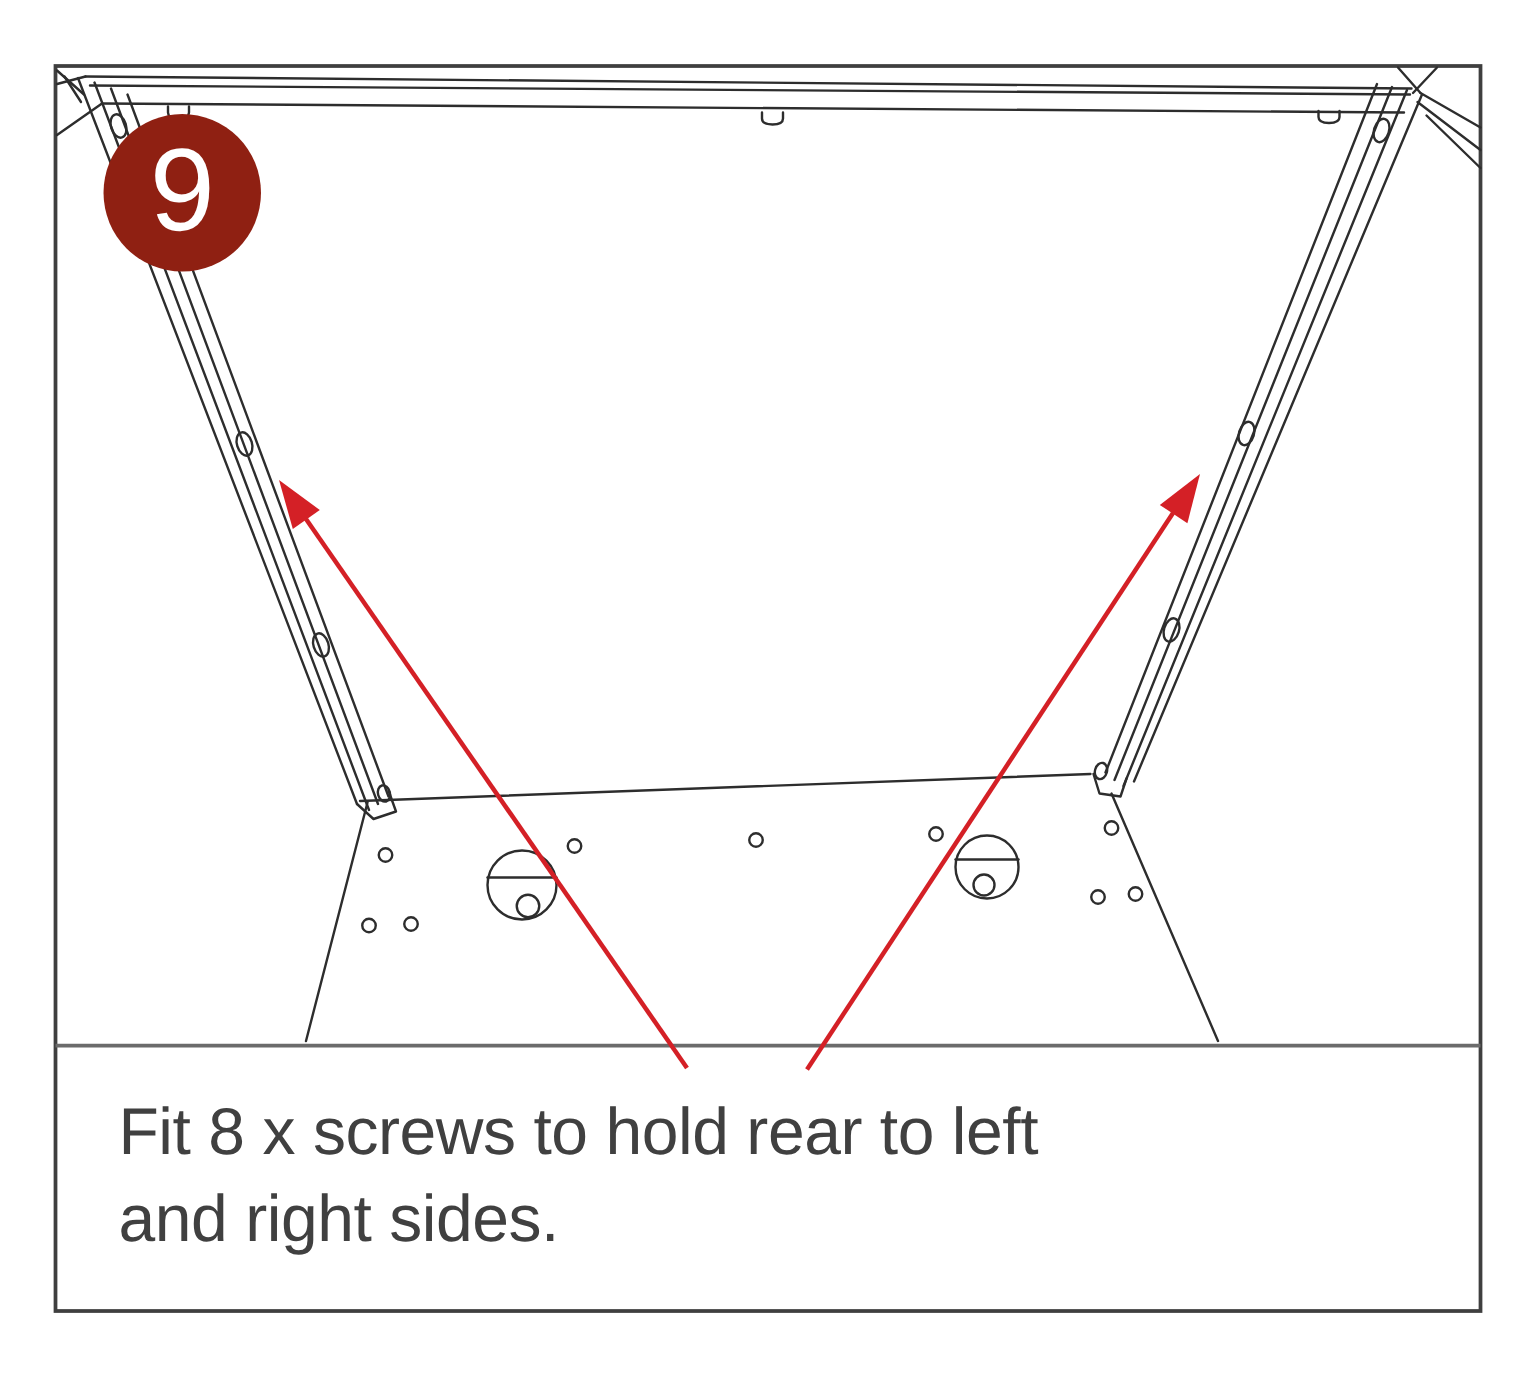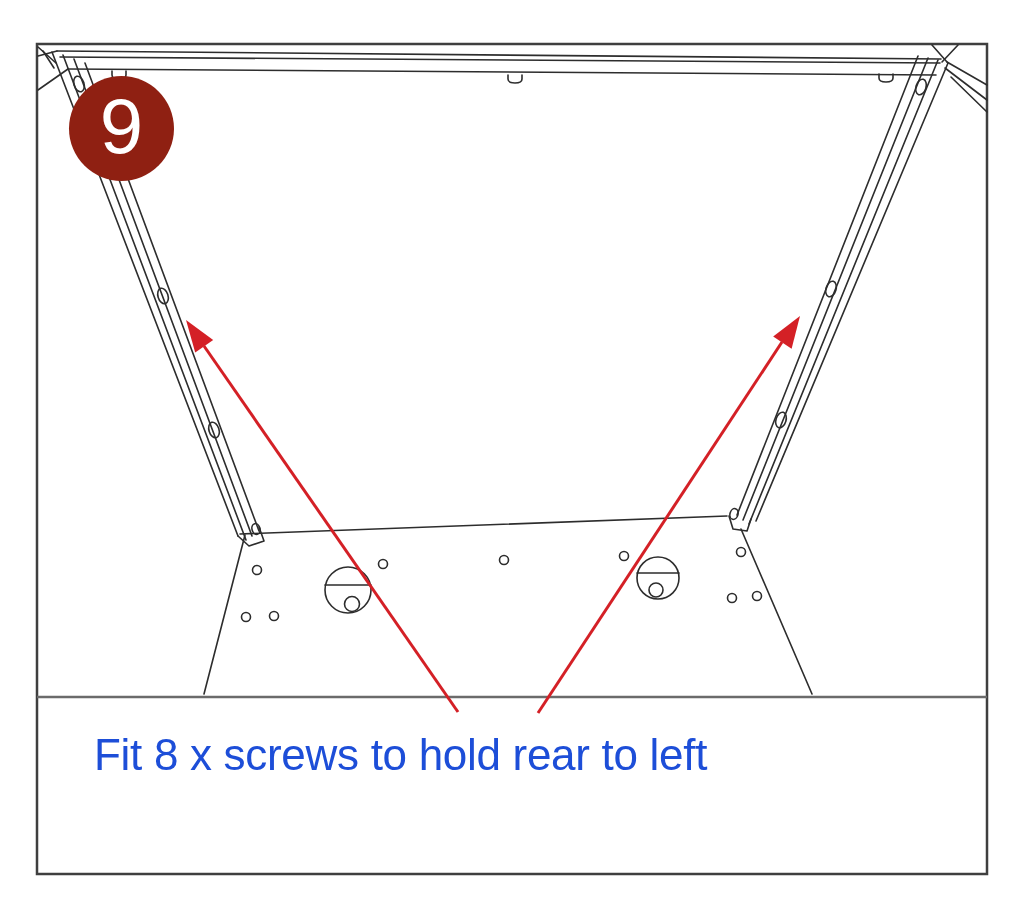--- a/index.html
+++ b/index.html
@@ -11,22 +11,22 @@
   svg.art{position:absolute;left:0;top:0;}
   .badge{
     position:absolute;left:69px;top:76px;width:105px;height:105px;
     border-radius:50%;background:#8f2012;display:flex;align-items:center;justify-content:center;
   }
   .badge .num{
     color:#ffffff;font-size:78px;font-weight:400;line-height:1;
     transform:translateY(-3px);letter-spacing:0;
   }
   .caption{
-    position:absolute;left:94px;top:726px;width:860px;
-    color:#1d4ed8;font-size:44px;line-height:58px;font-weight:400;
+    position:absolute;left:79px;top:726px;width:860px;
+    color:#404040;font-size:44px;line-height:58px;font-weight:400;
     letter-spacing:-0.3px;
   }
   .caption .ln{white-space:nowrap;}
 </style>
 </head>
 <body>
 
 <div class="stage">
 
   <svg class="art" width="1024" height="920" viewBox="0 0 1024 920">
@@ -122,15 +122,16 @@
       </g>
     </g>
   </svg>
 
   <div class="badge">
     <span class="num">9</span>
   </div>
 
   <div class="caption">
     <div class="ln">Fit 8 x screws to hold rear to left</div>
+    <div class="ln">and right sides.</div>
   </div>
 
 </div>
 
 </body></html>

